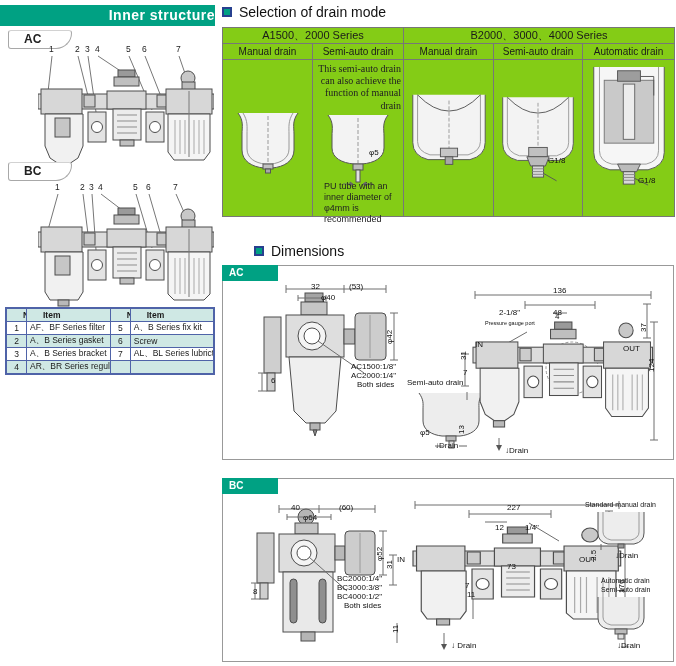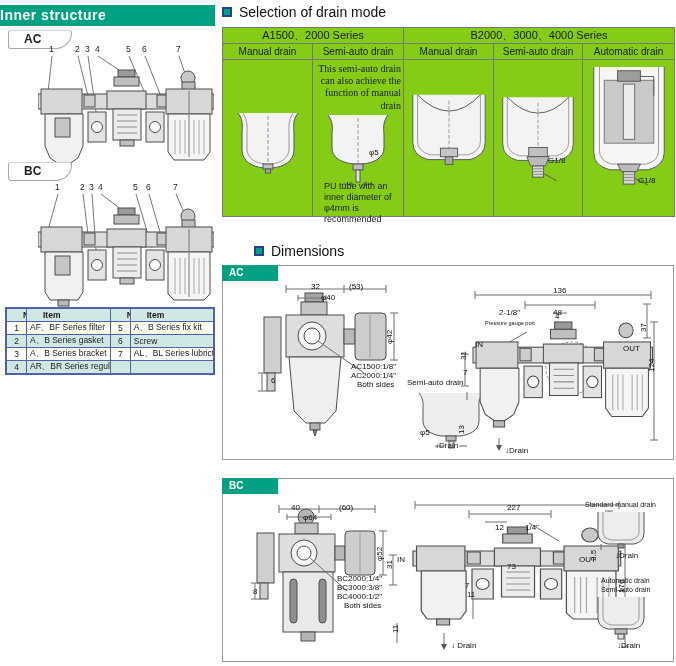--- a/index.html
+++ b/index.html
@@ -2,21 +2,21 @@
 <html><head>
 <meta charset="utf-8">
 <style>
   * { margin:0; padding:0; box-sizing:border-box; }
   html,body { background:#fff; }
   .page { position:relative; width:676px; height:666px; background:#fff;
           font-family:"Liberation Sans", sans-serif; color:#1a1a1a; overflow:hidden; }
   .abs { position:absolute; }
   .teal { background:#00a183; }
   .hbar { left:0; top:5px; width:215px; height:21px; color:#fff; font-size:14px;
-          font-weight:bold; text-align:left; line-height:21px; letter-spacing:.5px; }
+          font-weight:bold; text-align:right; line-height:21px; letter-spacing:.5px; }
   .tab { width:64px; height:19px; border:1px solid #a8a8a8; border-top-color:#d2d2d2;
          border-radius:3px 3px 16px 3px; font-size:12px; font-weight:bold; color:#222;
          padding-left:15px; line-height:17px; background:#fff; }
   .callout { position:absolute; font-size:8.5px; color:#222; }
   .parts { border-collapse:collapse; position:absolute; left:5px; top:307px; width:210px;
            border:2px solid #4f63a8; table-layout:fixed; }
   .parts th, .parts td { border:1px solid #4f63a8; font-size:8.5px; padding:0 3px; height:13px;
            text-align:left; font-weight:bold; white-space:nowrap; overflow:hidden; }
   .parts td { font-weight:normal; }
   .parts .num { width:20px; text-align:center; }

